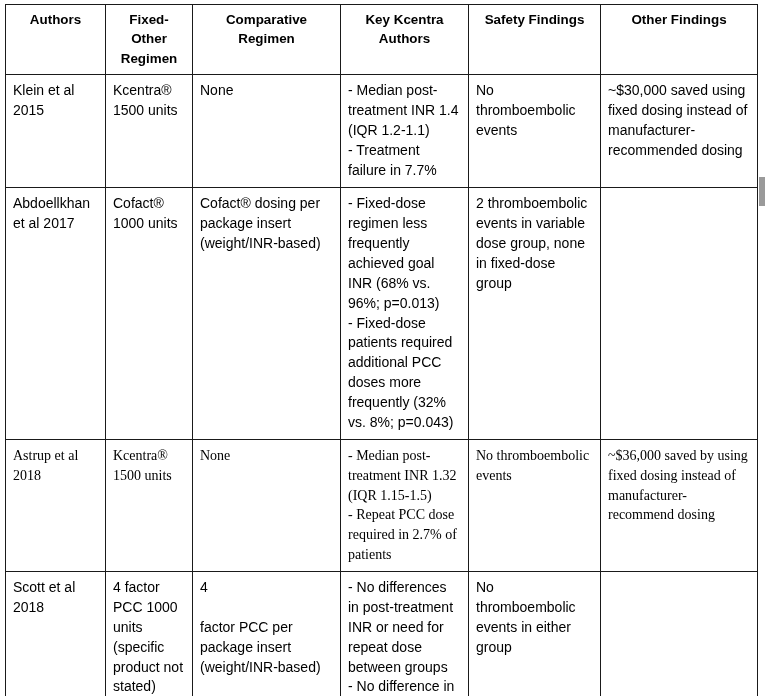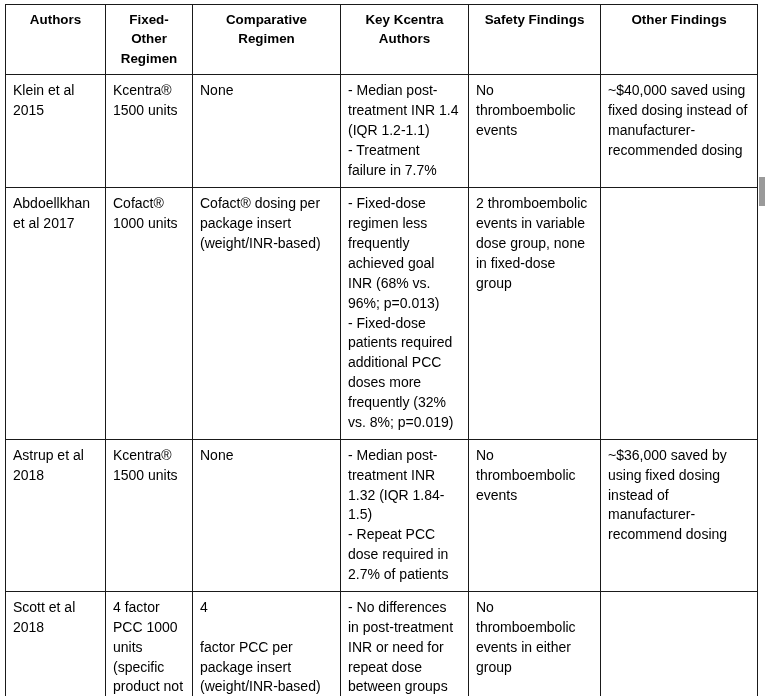--- a/index.html
+++ b/index.html
@@ -60,21 +60,21 @@
   col.c-fixed     { width: 87px;  }
   col.c-comp      { width: 148px; }
   col.c-efficacy  { width: 128px; }
   col.c-safety    { width: 132px; }
   col.c-other     { width: 157px; }
 
   
   tr.row-head  { height: 50px; }
   tr.row-0     { height: 113px; }
   tr.row-1     { height: 229px; }
-  tr.row-2     { height: 115px; }
+  tr.row-2     { height: 115px; font-family: Liberation Serif, serif; }
   tr.row-3     { height: 178px; }
 
   .cell-lines > div { white-space: pre-wrap; }
 
   .justified {
     text-align: justify;
     text-align-last: left;
   }
   .justified .just-line {
     display: block;
@@ -142,41 +142,41 @@
 
       <tr class="row-0">
         <td>Klein et al 2015</td>
         <td>Kcentra® 1500 units</td>
         <td>None</td>
         <td class="cell-lines">
           <div>- Median post-treatment INR 1.4 (IQR 1.2-1.1)
 - Treatment failure in 7.7%</div>
         </td>
         <td>No thromboembolic events</td>
-        <td>~$40,000 saved using fixed dosing instead of manufacturer-recommended dosing</td>
+        <td>~$30,000 saved using fixed dosing instead of manufacturer-recommended dosing</td>
       </tr>
 
       <tr class="row-1">
         <td>Abdoellkhan et al 2017</td>
         <td>Cofact® 1000 units</td>
         <td>Cofact® dosing per package insert (weight/INR-based)</td>
         <td class="cell-lines">
           <div>- Fixed-dose regimen less frequently achieved goal INR (68% vs. 96%; p=0.013)
-- Fixed-dose patients required additional PCC doses more frequently (32% vs. 8%; p=0.019)</div>
+- Fixed-dose patients required additional PCC doses more frequently (32% vs. 8%; p=0.043)</div>
         </td>
         <td>2 thromboembolic events in variable dose group, none in fixed-dose group</td>
         <td></td>
       </tr>
 
       <tr class="row-2">
         <td>Astrup et al 2018</td>
         <td>Kcentra® 1500 units</td>
         <td>None</td>
         <td class="cell-lines">
-          <div>- Median post-treatment INR 1.32 (IQR 1.84-1.5)
+          <div>- Median post-treatment INR 1.32 (IQR 1.15-1.5)
 - Repeat PCC dose required in 2.7% of patients</div>
         </td>
         <td>No thromboembolic events</td>
         <td>~$36,000 saved by using fixed dosing instead of manufacturer-recommend dosing</td>
       </tr>
 
       <tr class="row-3">
         <td>Scott et al 2018</td>
         <td>4 factor PCC 1000 units (specific product not stated)</td>
         <td class="justified">

